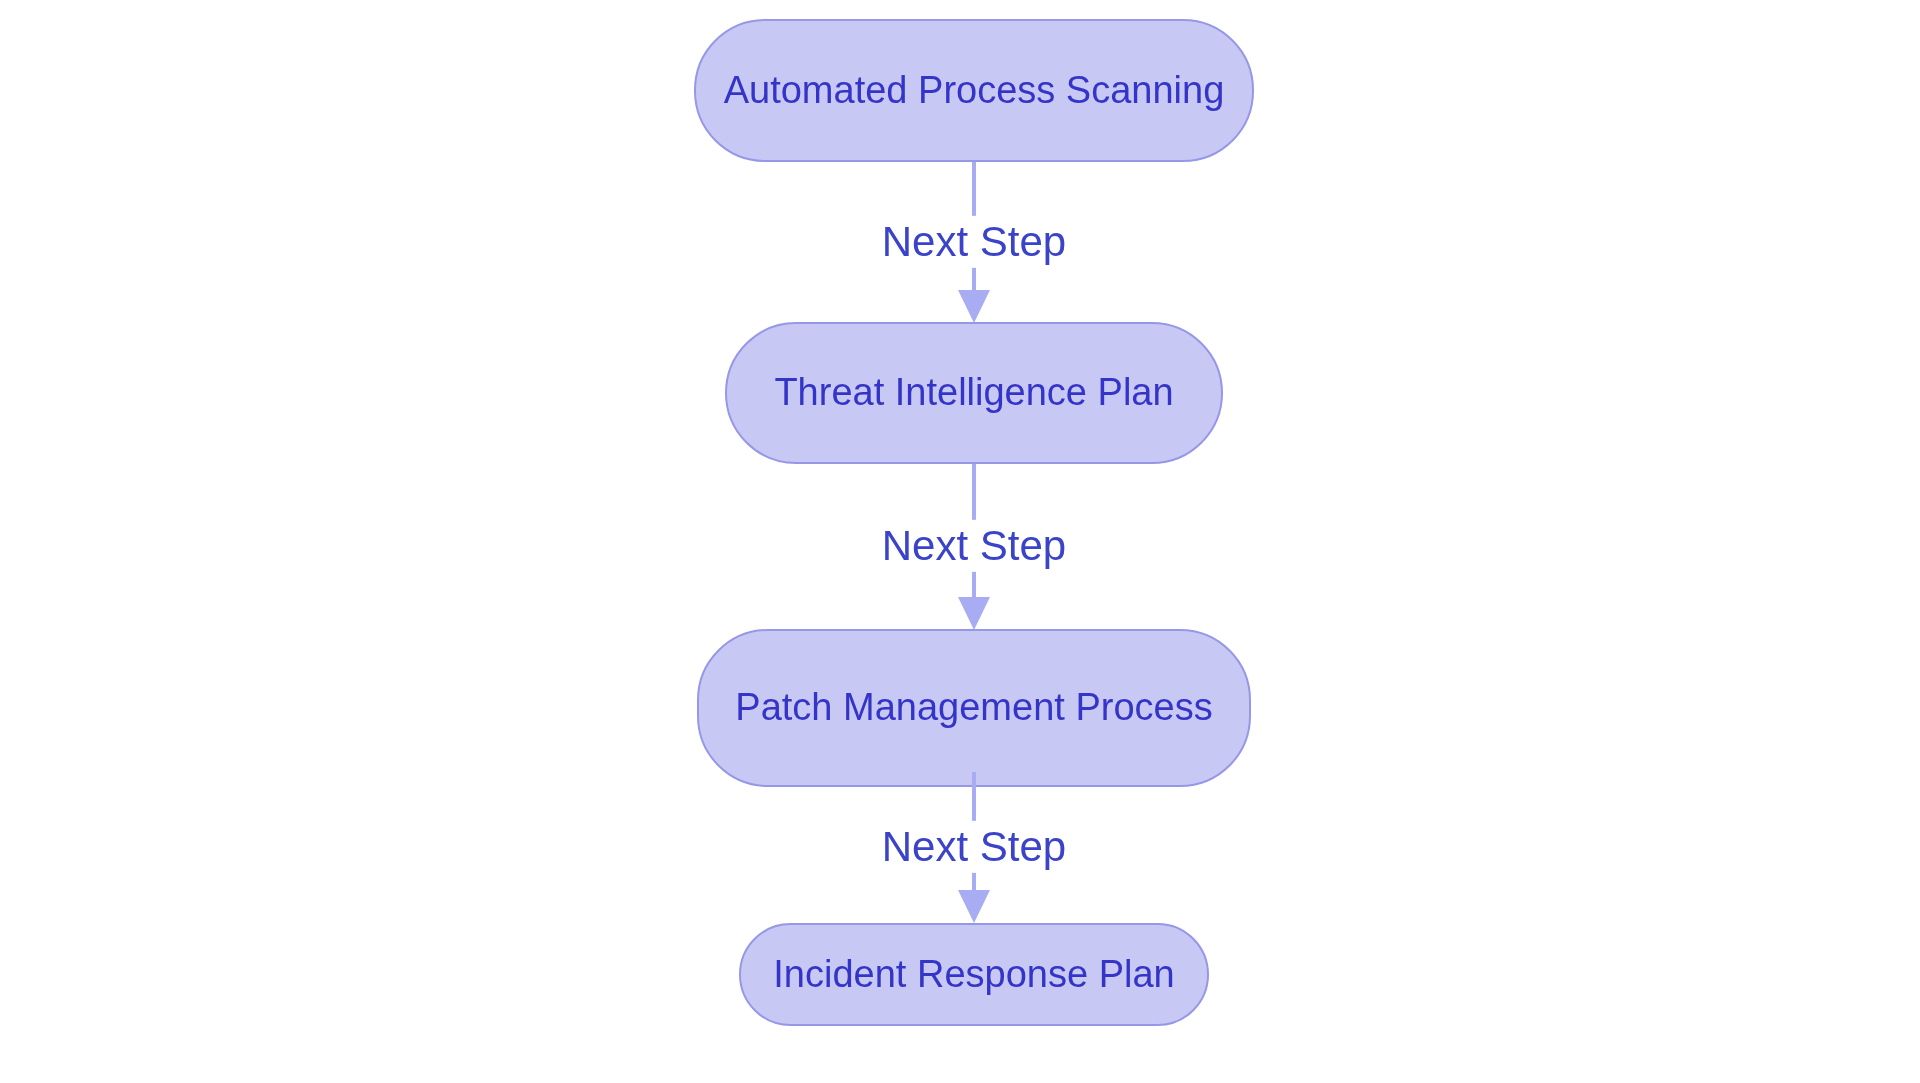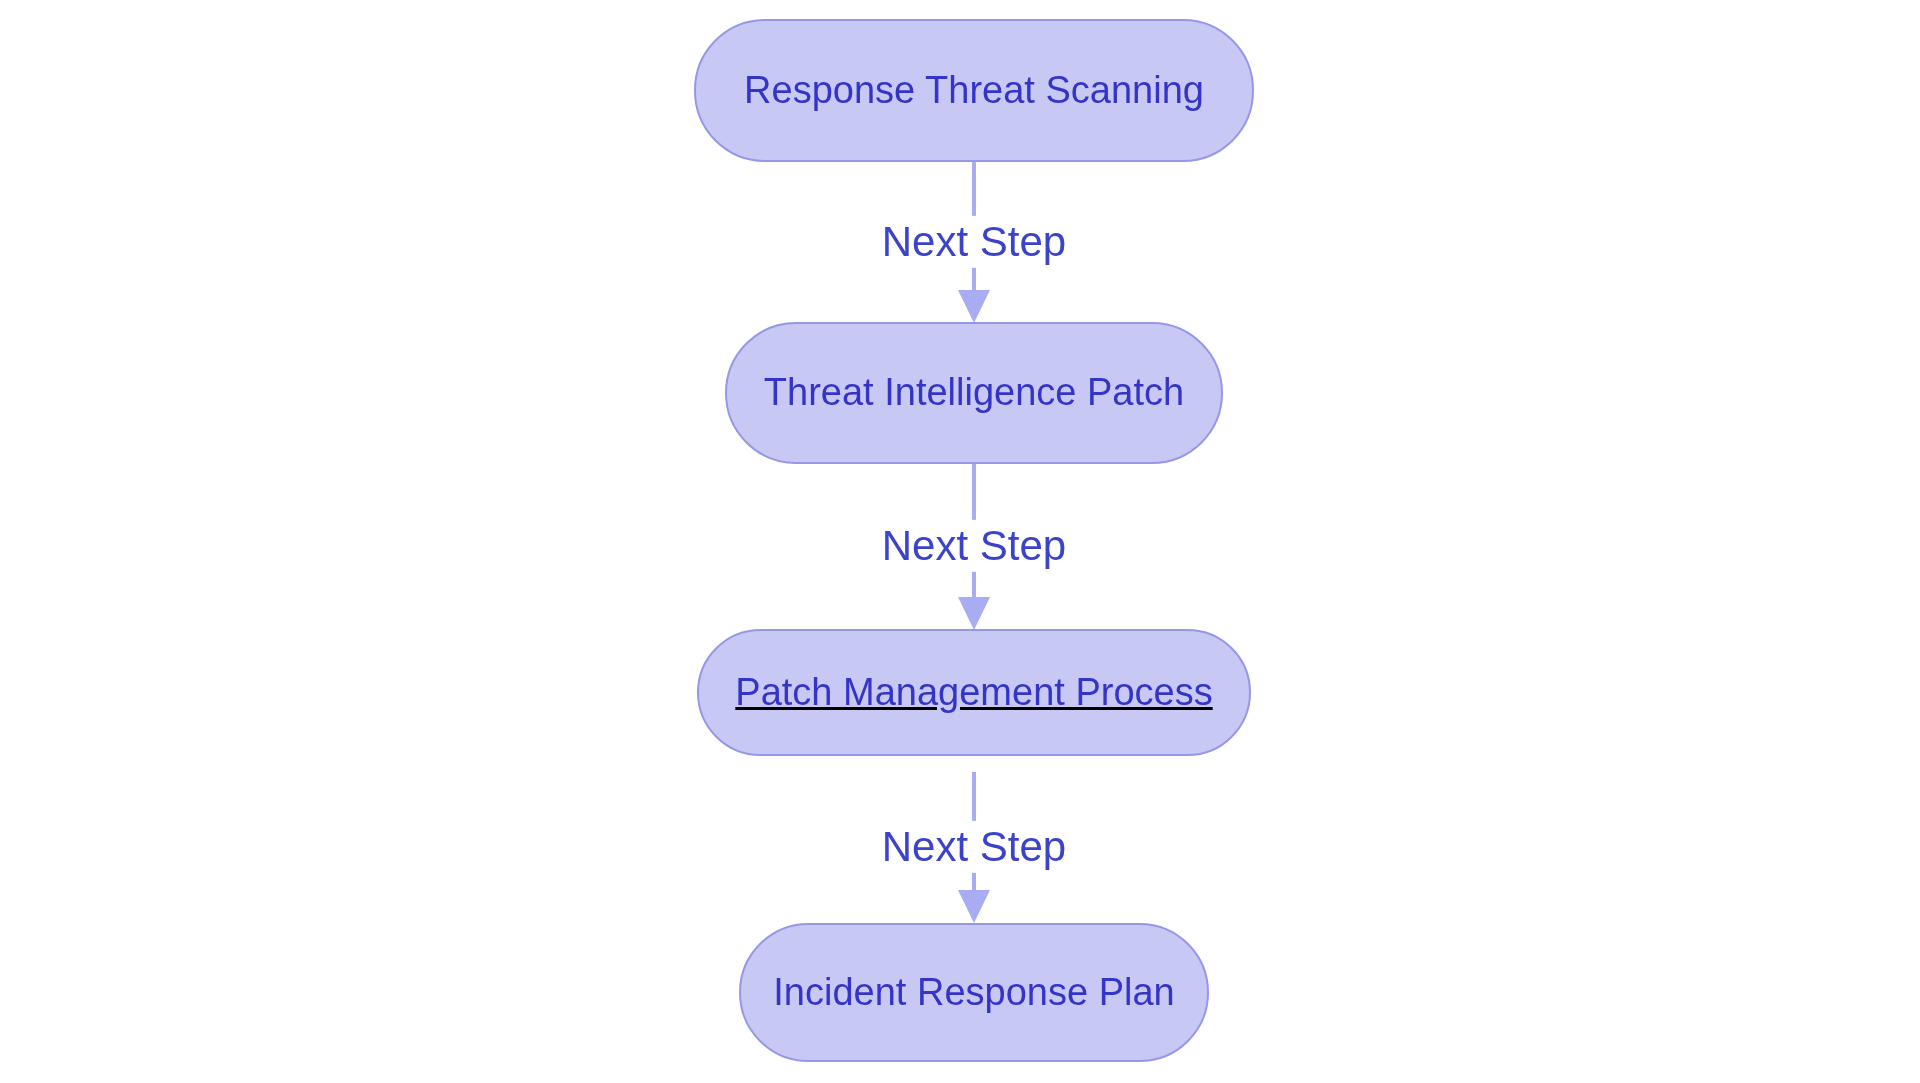--- a/index.html
+++ b/index.html
@@ -61,40 +61,40 @@
     line-height: 1.15;
     white-space: nowrap;
   }
 </style>
 </head>
 <body>
 
 <div class="canvas">
 
   <div class="node" style="left:694px; top:19px; width:560px; height:143px;">
-    <span class="node-label">Response Threat Scanning</span>
+    <span class="node-label">Automated Process Scanning</span>
   </div>
 
   <div class="edge-line" style="left:972px; top:162px; height:130px;"></div>
   <div class="arrow-head" style="left:958px; top:290px;"></div>
   <div class="edge-label" style="left:974px; top:242px;">Next Step</div>
 
   <div class="node" style="left:725px; top:322px; width:498px; height:142px;">
-    <span class="node-label">Threat Intelligence Patch</span>
+    <span class="node-label">Threat Intelligence Plan</span>
   </div>
 
   <div class="edge-line" style="left:972px; top:464px; height:135px;"></div>
   <div class="arrow-head" style="left:958px; top:597px;"></div>
   <div class="edge-label" style="left:974px; top:546px;">Next Step</div>
 
-  <div class="node" style="left:697px; top:629px; width:554px; height:127px;text-decoration:underline;">
+  <div class="node" style="left:697px; top:629px; width:554px; height:158px;">
     <span class="node-label">Patch Management Process</span>
   </div>
 
   <div class="edge-line" style="left:972px; top:772px; height:121px;"></div>
   <div class="arrow-head" style="left:958px; top:890px;"></div>
   <div class="edge-label" style="left:974px; top:847px;">Next Step</div>
 
-  <div class="node" style="left:739px; top:923px; width:470px; height:139px;">
+  <div class="node" style="left:739px; top:923px; width:470px; height:103px;">
     <span class="node-label">Incident Response Plan</span>
   </div>
 
 </div>
 
 </body></html>

